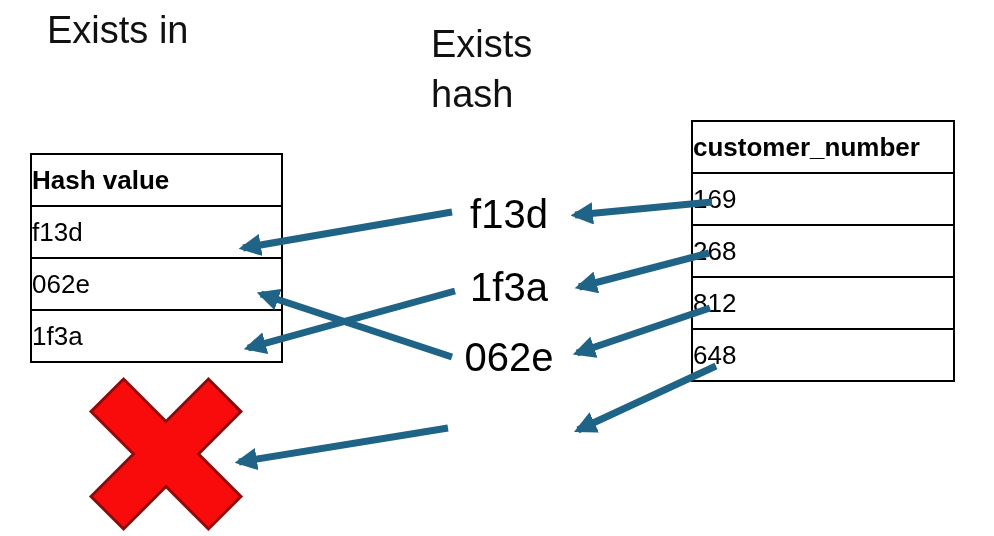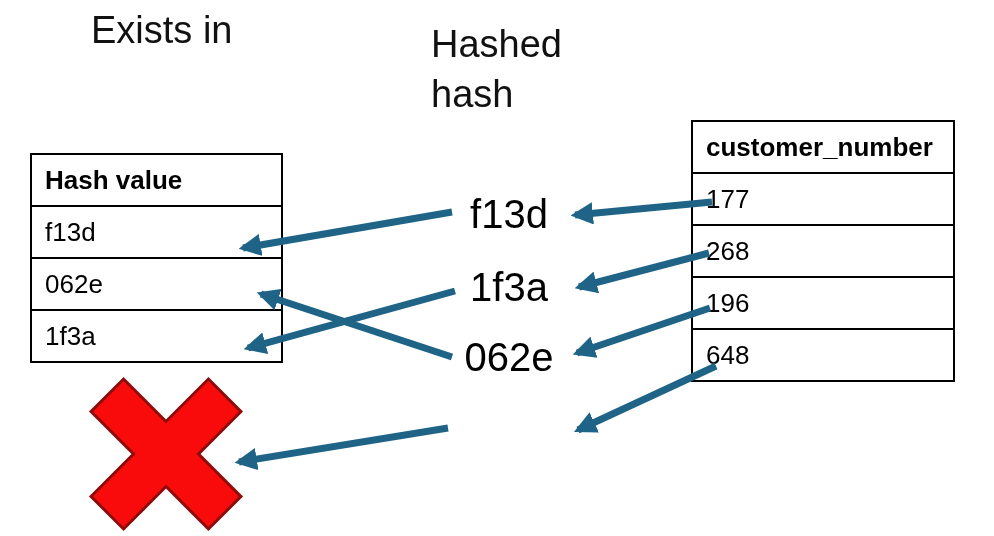--- a/index.html
+++ b/index.html
@@ -13,37 +13,36 @@
   .canvas { position: relative; width: 994px; height: 536px; }
 
   .title {
     position: absolute;
     font-size: 38px;
     line-height: 50px;
     font-weight: 400;
     color: #111111;
     white-space: nowrap;
   }
-  #left-title  { left: 47px; top: 5px; margin-left: 44px; }
+  #left-title  { left: 47px; top: 5px; }
   #mid-title   { left: 431px; top: 19px; }
 
   .tbl {
     position: absolute;
     background: #ffffff;
     border: 2px solid #000000;
     box-sizing: border-box;
   }
   #hash-table     { left: 30px;  top: 153px; width: 253px; }
   #customer-table { left: 691px; top: 120px; width: 264px; }
 
   .cell {
     height: 50px;
     display: flex;
     align-items: center;
-    padding-left: 13px;
     font-size: 26px;
     border-top: 2px solid #000000;
     box-sizing: content-box;
     white-space: nowrap;
   }
   .cell:first-child { border-top: none; }
   .cell.header { font-weight: bold; }
 
   .hashed-val {
     position: absolute;
@@ -69,36 +68,36 @@
 </head>
 <body>
 
 <div class="canvas">
 
   <div class="title" id="left-title">
     <div>Exists in</div>
   </div>
 
   <div class="title" id="mid-title">
-    <div>Hashed</div>
+    <div>Exists</div>
     <div>hash</div>
   </div>
 
   <div class="tbl" id="hash-table">
     <div class="cell header">Hash value</div>
     <div class="cell">f13d</div>
     <div class="cell">062e</div>
     <div class="cell">1f3a</div>
   </div>
 
   <div class="tbl" id="customer-table">
     <div class="cell header">customer_number</div>
-    <div class="cell">177</div>
+    <div class="cell">169</div>
     <div class="cell">268</div>
-    <div class="cell">196</div>
+    <div class="cell">812</div>
     <div class="cell">648</div>
   </div>
 
   <div class="hashed-val" id="hv-0">f13d</div>
   <div class="hashed-val" id="hv-1">1f3a</div>
   <div class="hashed-val" id="hv-2">062e</div>
 
   <svg class="overlay" viewBox="0 0 994 536">
     <defs>
       <marker id="ah" viewBox="0 0 10 10" refX="8" refY="5" markerWidth="3.2" markerHeight="3.2" orient="auto" markerUnits="strokeWidth">

